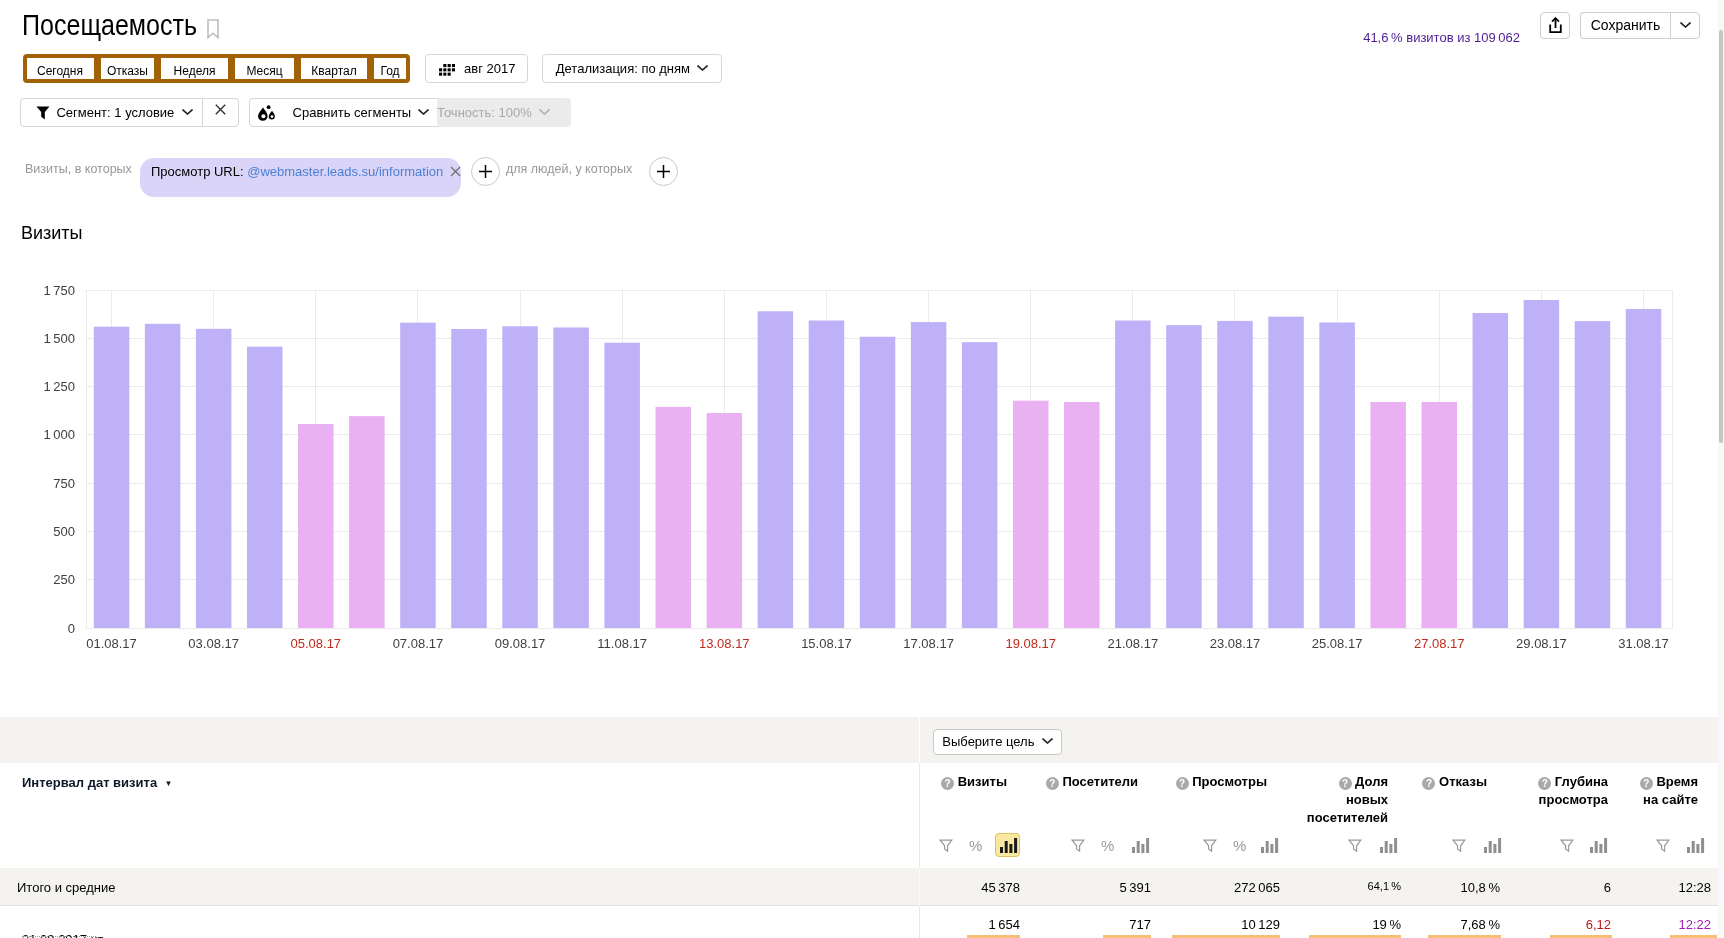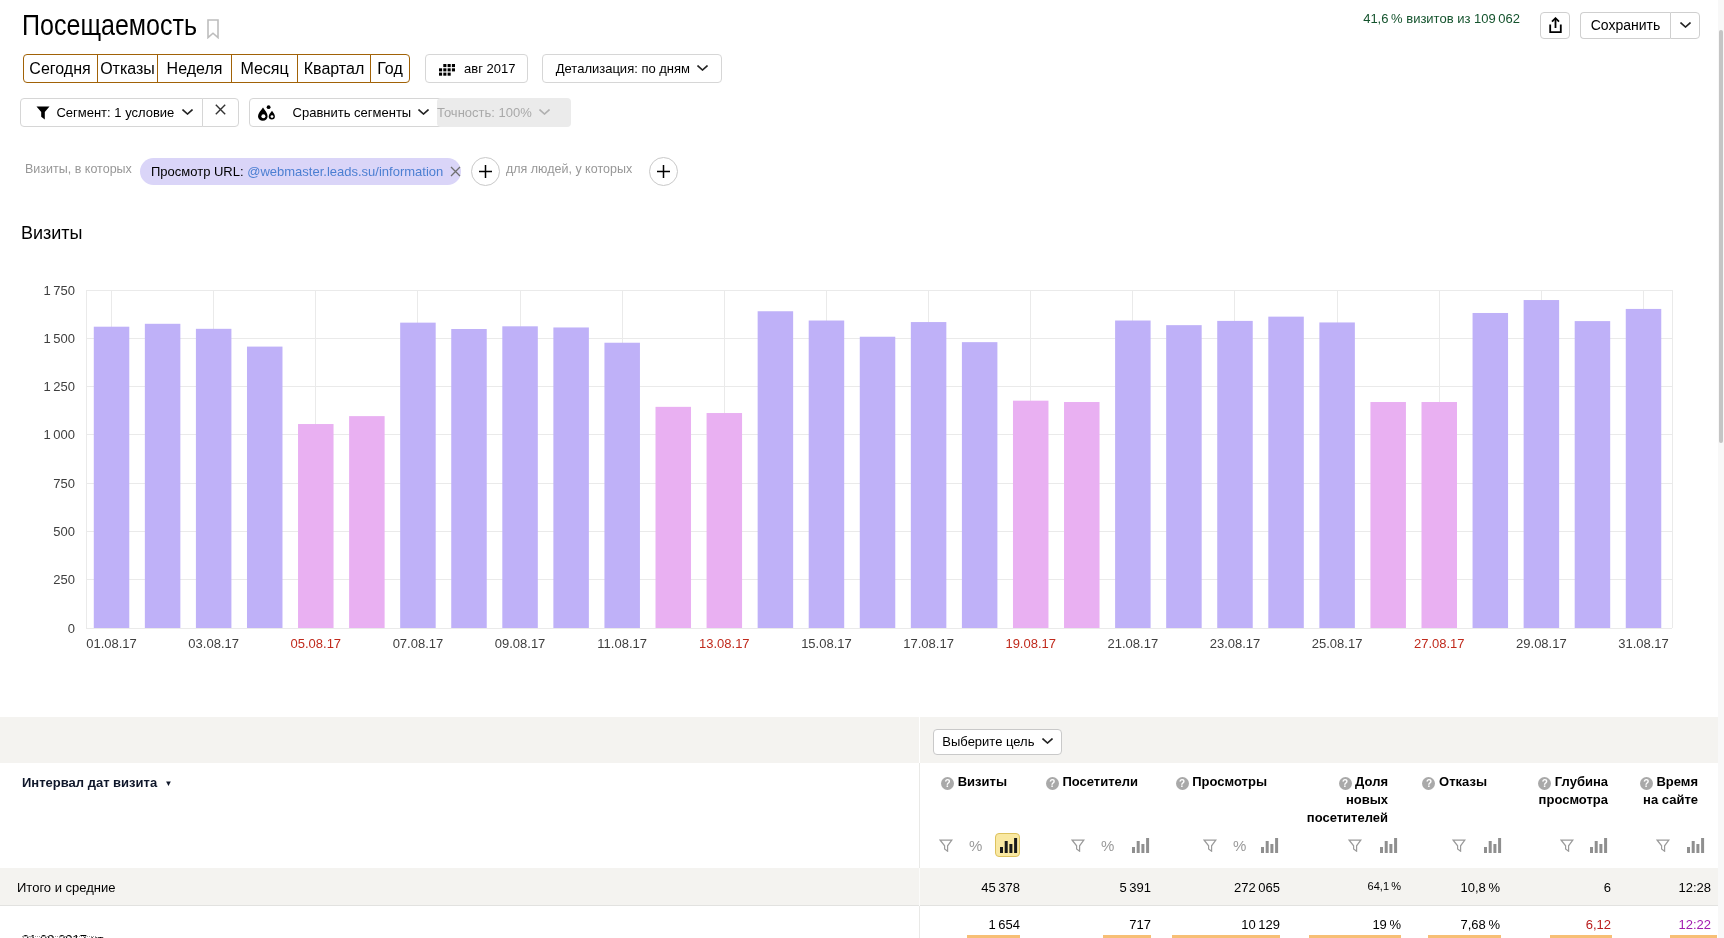--- a/index.html
+++ b/index.html
@@ -1,29 +1,29 @@
 <!DOCTYPE html>
 <html><head><meta charset="utf-8"><title>Посещаемость</title>
 <style>
 html,body{margin:0;padding:0;width:1724px;height:938px;overflow:hidden;background:#fff;
 font-family:"Liberation Sans",sans-serif;-webkit-font-smoothing:antialiased}
 *{box-sizing:border-box}
 .abs{position:absolute}
 .btn{position:absolute;height:29px;border:1px solid #d6d6d6;background:#fff;border-radius:4px;
 font-size:13px;color:#000;line-height:27px;text-align:center;white-space:nowrap}
-.seg{position:absolute;top:54px;height:29px;border:1px solid #a16207;background:#fff;
-font-size:16px;color:#000;line-height:27px;text-align:center}
+.seg{position:absolute;top:54px;height:29px;border:4px solid #a16207;background:#fff;
+font-size:12px;color:#000;line-height:27px;text-align:center}
 </style></head>
 <body>
 
 <div class="abs" style="left:22px;top:8px;font-size:30px;color:#000;transform:scaleX(0.835);transform-origin:0 0;white-space:nowrap">Посещаемость</div>
 <svg class="abs" style="left:207px;top:19px" width="12" height="20" viewBox="0 0 12 20">
  <path d="M1 1 H11 V18.6 L6 14.2 L1 18.6 Z" fill="none" stroke="#bdbdbd" stroke-width="1.6"></path>
   </svg>
-<div class="abs" style="right:204px;top:11px;font-size:13px;color:#14532d">41,6 % визитов из 109 062</div>
+<div class="abs" style="right:204px;top:30px;font-size:13px;color:#4c1d95">41,6 % визитов из 109 062</div>
 
 <div class="abs" style="left:1540px;top:12px;width:30px;height:27px;border:1px solid #cfcfcf;border-radius:4px"></div>
 <svg class="abs" style="left:1548px;top:17px" width="15" height="17" viewBox="0 0 15 17">
  <path d="M2.2 7.5 V15.2 H12.8 V7.5" fill="none" stroke="#000" stroke-width="1.8"></path>
  <path d="M7.5 11 V1.8" fill="none" stroke="#000" stroke-width="1.8"></path>
  <path d="M4 4.6 L7.5 1.2 L11 4.6" fill="none" stroke="#000" stroke-width="1.8"></path>
   </svg>
 
 <div class="abs" style="left:1580px;top:12px;width:90px;height:27px;border:1px solid #cfcfcf;border-radius:4px 0 0 4px;border-right:none;font-size:14px;line-height:25px;text-align:center">Сохранить</div>
 <div class="abs" style="left:1670px;top:12px;width:30px;height:27px;border:1px solid #cfcfcf;border-radius:0 4px 4px 0;text-align:center;line-height:23px"><svg width="11" height="6" viewBox="0 0 11 6" style="vertical-align:2px">
@@ -74,21 +74,21 @@
   <circle cx="14" cy="11.6" r="1.4" fill="#fff"></circle>
     </svg>
  <span style="margin-left:28px">Сравнить сегменты&nbsp; <svg width="11" height="6" viewBox="0 0 11 6" style="vertical-align:2px">
         <path d="M0.5 0.5 L5.5 5 L10.5 0.5" fill="none" stroke="#222" stroke-width="1.6"></path>
       </svg></span></div>
 <div class="abs" style="left:437px;top:98px;width:134px;height:29px;background:#ebebeb;border-radius:4px;font-size:13px;line-height:29px;text-align:left;color:#a9a9a9">Точность: 100%&nbsp; <svg width="11" height="6" viewBox="0 0 11 6" style="vertical-align:2px">
       <path d="M0.5 0.5 L5.5 5 L10.5 0.5" fill="none" stroke="#b0b0b0" stroke-width="1.6"></path>
     </svg></div>
 
 <div class="abs" style="left:25px;top:162px;font-size:12.5px;color:#979797">Визиты, в которых</div>
-<div class="abs" style="left:140px;top:158px;width:321px;height:27px;background:#dad5f8;border-radius:14px;font-size:13px;line-height:27px;white-space:nowrap;padding-left:11px">Просмотр URL: <span style="color:#4c7fd2">@webmaster.leads.su/information</span><svg width="11" height="11" viewBox="0 0 11 11" style="margin-left:7px;vertical-align:-1px">
+<div class="abs" style="left:140px;top:158px;width:321px;height:39px;background:#dad5f8;border-radius:14px;font-size:13px;line-height:27px;white-space:nowrap;padding-left:11px">Просмотр URL: <span style="color:#4c7fd2">@webmaster.leads.su/information</span><svg width="11" height="11" viewBox="0 0 11 11" style="margin-left:7px;vertical-align:-1px">
       <path d="M1 1 L10 10 M10 1 L1 10" stroke="#6f6f6f" stroke-width="1.3"></path>
     </svg></div>
 <div class="abs" style="left:471px;top:157px;width:29px;height:29px;border:1px solid #c9c9c9;border-radius:50%;text-align:center">
  <svg width="13" height="13" viewBox="0 0 13 13" style="margin-top:7px">
       <path d="M6.5 0 V13 M0 6.5 H13" stroke="#000" stroke-width="1.5"></path>
     </svg></div>
 <div class="abs" style="left:506px;top:162px;font-size:12.5px;color:#979797">для людей, у которых</div>
 <div class="abs" style="left:649px;top:157px;width:29px;height:29px;border:1px solid #c9c9c9;border-radius:50%;text-align:center">
  <svg width="13" height="13" viewBox="0 0 13 13" style="margin-top:7px">
       <path d="M6.5 0 V13 M0 6.5 H13" stroke="#000" stroke-width="1.5"></path>

